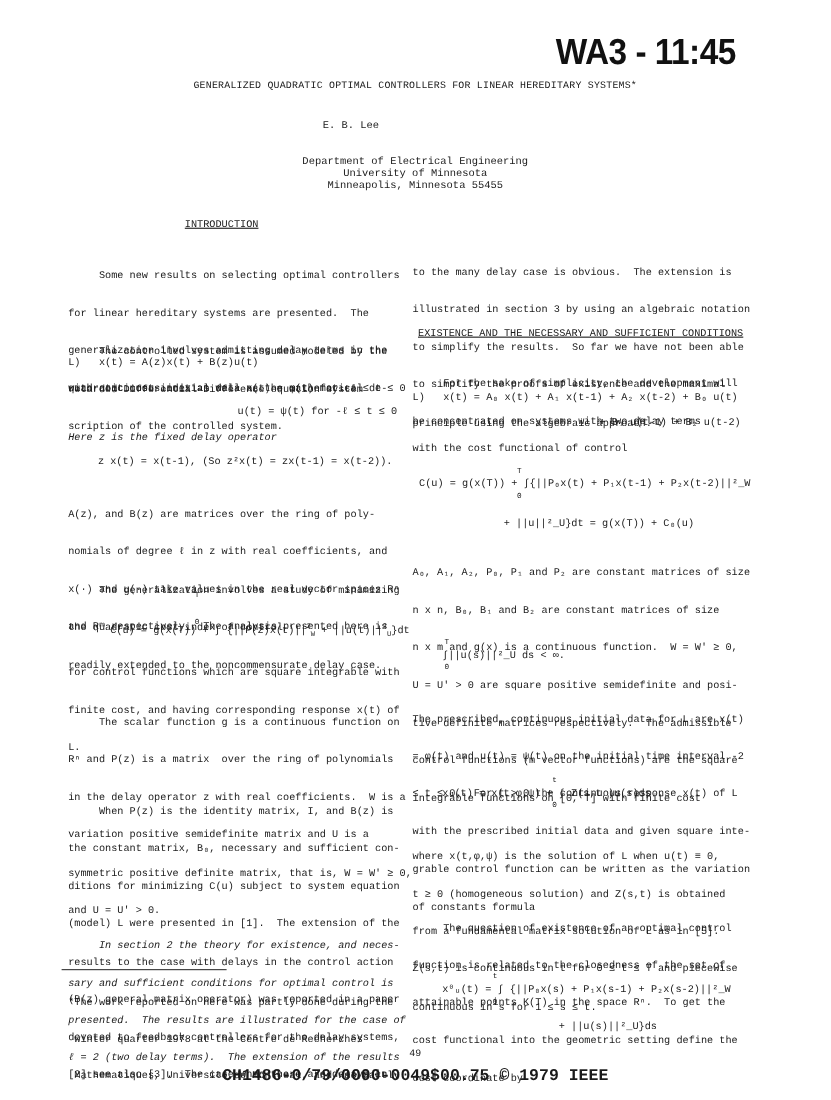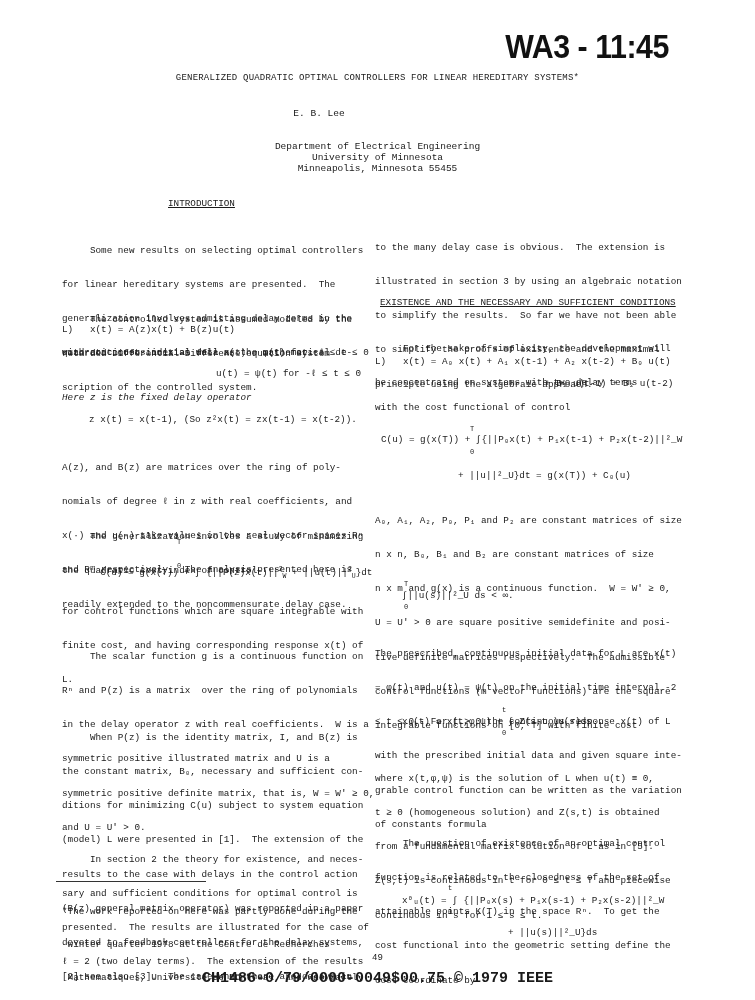--- a/index.html
+++ b/index.html
@@ -74,39 +74,39 @@
 <div class="abs col" style="left:62px;top:583px;">
   <div>for control functions which are square integrable with</div>
   <div>finite cost, and having corresponding response x(t) of</div>
   <div>L.</div>
 </div>
 
 <div class="abs col" style="left:62px;top:628px;">
   <div>     The scalar function g is a continuous function on</div>
   <div>Rⁿ and P(z) is a matrix  over the ring of polynomials</div>
   <div>in the delay operator z with real coefficients.  W is a</div>
-  <div>symmetric positive illustrated matrix and U is a</div>
+  <div>variation positive semidefinite matrix and U is a</div>
   <div>symmetric positive definite matrix, that is, W = W' ≥ 0,</div>
   <div>and U = U' &gt; 0.</div>
 </div>
 
 <div class="abs col" style="left:62px;top:709px;">
   <div>     When P(z) is the identity matrix, I, and B(z) is</div>
   <div>the constant matrix, B₀, necessary and sufficient con-</div>
   <div>ditions for minimizing C(u) subject to system equation</div>
   <div>(model) L were presented in [1].  The extension of the</div>
   <div>results to the case with delays in the control action</div>
   <div>(B(z) general matrix operator) was reported in a paper</div>
   <div>devoted to feedback controllers for the delay systems,</div>
   <div>[2] see also [3].  The case when there are delays in</div>
   
   
 </div>
 
-<div class="abs col" style="left:62px;top:831px;">
+<div class="abs col" style="left:62px;top:831px;font-style:italic;">
   <div>     In section 2 the theory for existence, and neces-</div>
   <div>sary and sufficient conditions for optimal control is</div>
   <div>presented.  The results are illustrated for the case of</div>
   <div>ℓ = 2 (two delay terms).  The extension of the results</div>
 </div>
 
 <div class="abs fnrule"></div>
 <div class="abs col" style="left:62px;top:884px;line-height:11px;">
   <div>*The work reported on here was partly done during the</div>
   <div> winter quarter 1978 at the Centre de Recherches</div>

